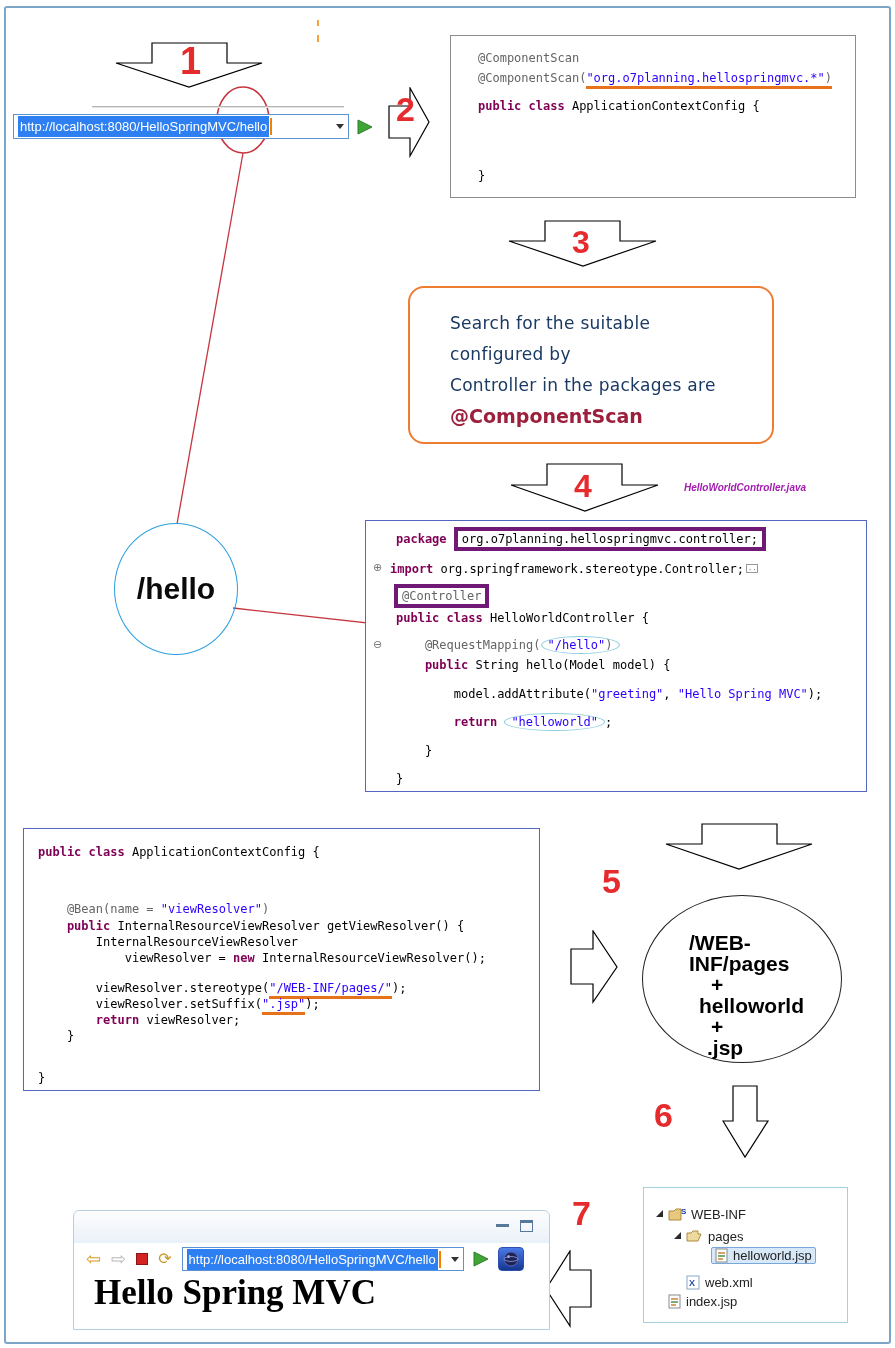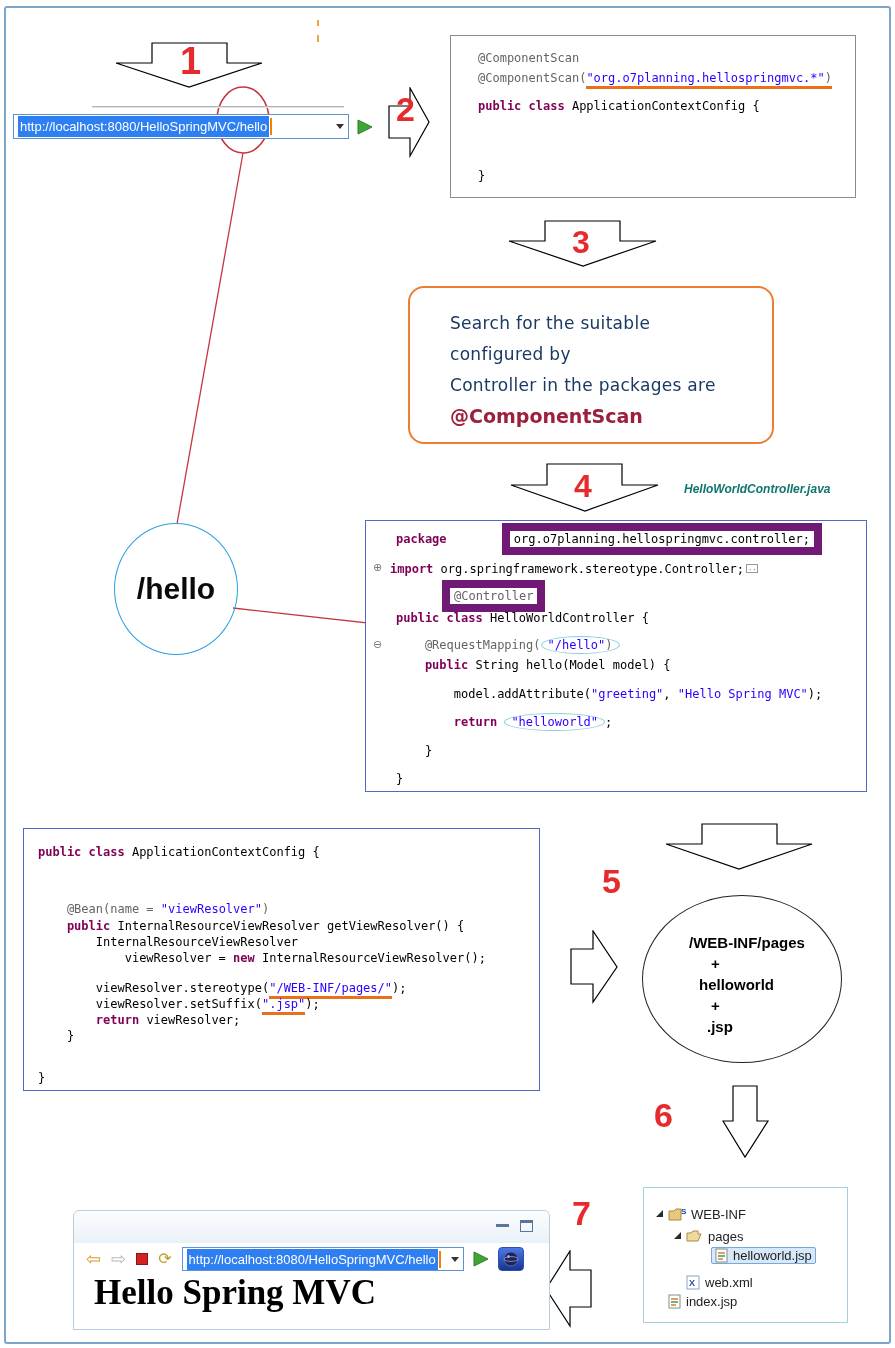--- a/index.html
+++ b/index.html
@@ -24,21 +24,21 @@
   .codebox.blue { border:1px solid #5268c0; }
   .cline {
     position:absolute; white-space:pre;
     font-family:"DejaVu Sans Mono","Liberation Mono",monospace;
     font-size:12px; line-height:15px; color:#000;
   }
   .kw { color:#7f0055; font-weight:bold; }
   .str { color:#2a00ff; }
   .ann { color:#646464; }
   .orange-underline { border-bottom:3px solid #e8711c; padding-bottom:1px; }
-  .orange-rect { border:8px solid #701a75; padding:1px 4px;margin-left:48px; }
+  .orange-rect { border:4px solid #701a75; padding:1px 4px; }
   .blue-ellipse { border:1px solid #86cde0; border-radius:50%; padding:1px 6px; }
   .gutter {
     position:absolute; color:#777; font-size:11px;
     font-family:"DejaVu Sans",sans-serif;
   }
   .collapsed-box {
     display:inline-block; border:1px solid #999; color:#666;
     font-size:7px; line-height:7px; padding:0 1px; vertical-align:3px; margin-left:2px;
   }
   
@@ -77,21 +77,21 @@
     position:absolute; left:114px; top:523px; width:124px; height:132px;
     border:1.5px solid #2d9fe0; border-radius:50%;
     display:flex; align-items:center; justify-content:center;
   }
   #hello-circle span { font-size:30px; font-weight:bold; color:#0a0a0a; }
   
   #view-ellipse {
     position:absolute; left:642px; top:895px; width:200px; height:168px;
     border:1px solid #222; border-radius:50%; padding:36px 0 0 46px;
   }
-  #view-ellipse .vline { display:block; font-weight:bold; font-size:15px; line-height:21px; color:#000; }
+  #view-ellipse .vline { display:block; font-weight:bold; font-size:21px; line-height:21px; color:#000; }
   
   #file-tree {
     position:absolute; left:643px; top:1187px; width:205px; height:136px;
     border:1px solid #a5cede; background:#fff;
   }
   .tree-row { position:absolute; display:flex; align-items:center; height:18px; font-size:13px; color:#222; }
   .tree-row .lbl { margin-left:5px; white-space:nowrap; }
   .tree-row.selected .lbl-wrap {
     background:#d7e8f8; border:1px solid #7aa7d9; border-radius:2px;
     padding:0 3px; margin-left:12px; display:flex; align-items:center;
@@ -203,21 +203,21 @@
     <div class="cline" style="left:27px;top:133px;"><span>}</span></div>
   </div>
 
   <div id="note-box">
     <span class="note-line">Search for the suitable</span>
     <span class="note-line">configured by</span>
     <span class="note-line">Controller in the packages are</span>
     <span class="note-strong">@ComponentScan</span>
   </div>
 
-  <div class="abs" style="left:684px;top:482px;font-size:12px;font-weight:bold;font-style:italic;color:#0f766e;">HelloWorldController.java</div>
+  <div class="abs" style="left:684px;top:482px;font-size:10px;font-weight:bold;font-style:italic;color:#a21caf;">HelloWorldController.java</div>
 
   <div id="hello-circle">
     <span>/hello</span>
   </div>
 
   <div class="codebox blue" style="left:365px;top:520px;width:502px;height:272px;">
     <span class="gutter" style="left:7px;top:40px;">⊕</span>
     <span class="gutter" style="left:7px;top:117px;">⊖</span>
     <div class="cline" style="left:30px;top:11px;"><span class="kw">package </span><span class="orange-rect">org.o7planning.hellospringmvc.controller;</span></div>
     <div class="cline" style="left:24px;top:41px;"><span class="kw">import </span><span>org.springframework.stereotype.Controller;</span><span class="collapsed-box">..</span></div>

